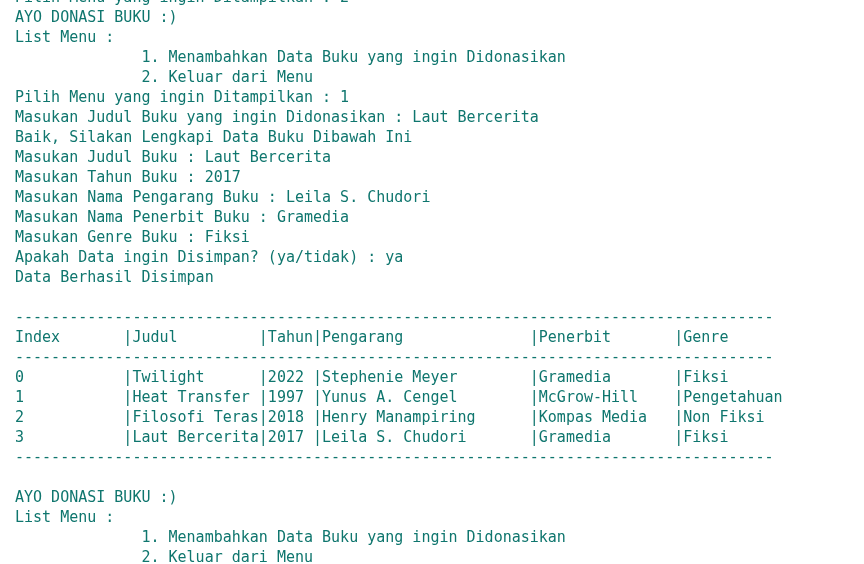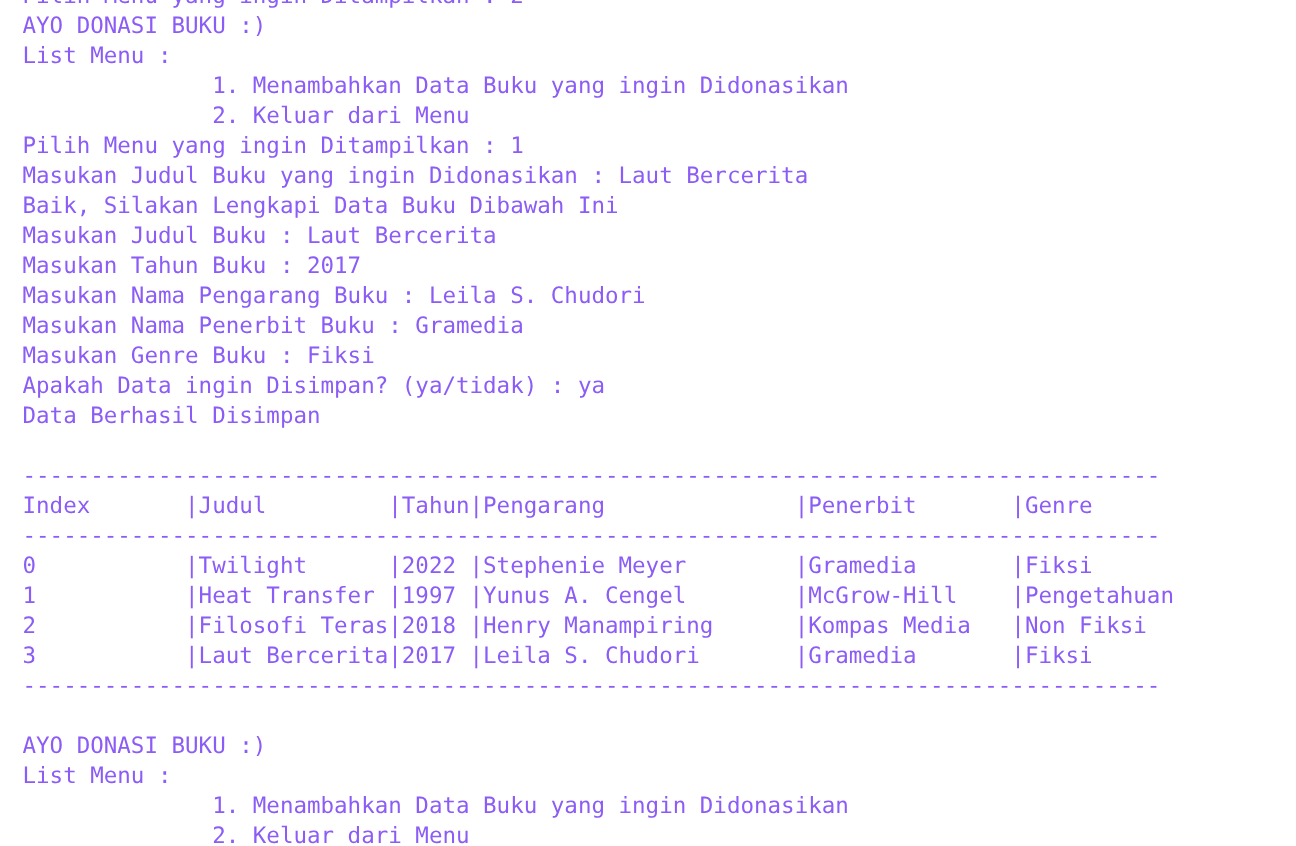--- a/index.html
+++ b/index.html
@@ -14,21 +14,21 @@
     overflow: hidden;
     font-family: "DejaVu Sans Mono", "Liberation Mono", monospace;
   }
   #terminal {
     position: absolute;
     left: 0;
     top: 0;
     width: 864px;
     height: 564px;
     background: #ffffff;
-    color: #8b5cf6;
+    color: #0f766e;
     font-family: "DejaVu Sans Mono", "Liberation Mono", monospace;
     font-size: 15px;
     line-height: 20px;
     letter-spacing: 0px;
     padding: 0;
     box-sizing: border-box;
     overflow: hidden;
   }
   #console-lines {
     position: absolute;

